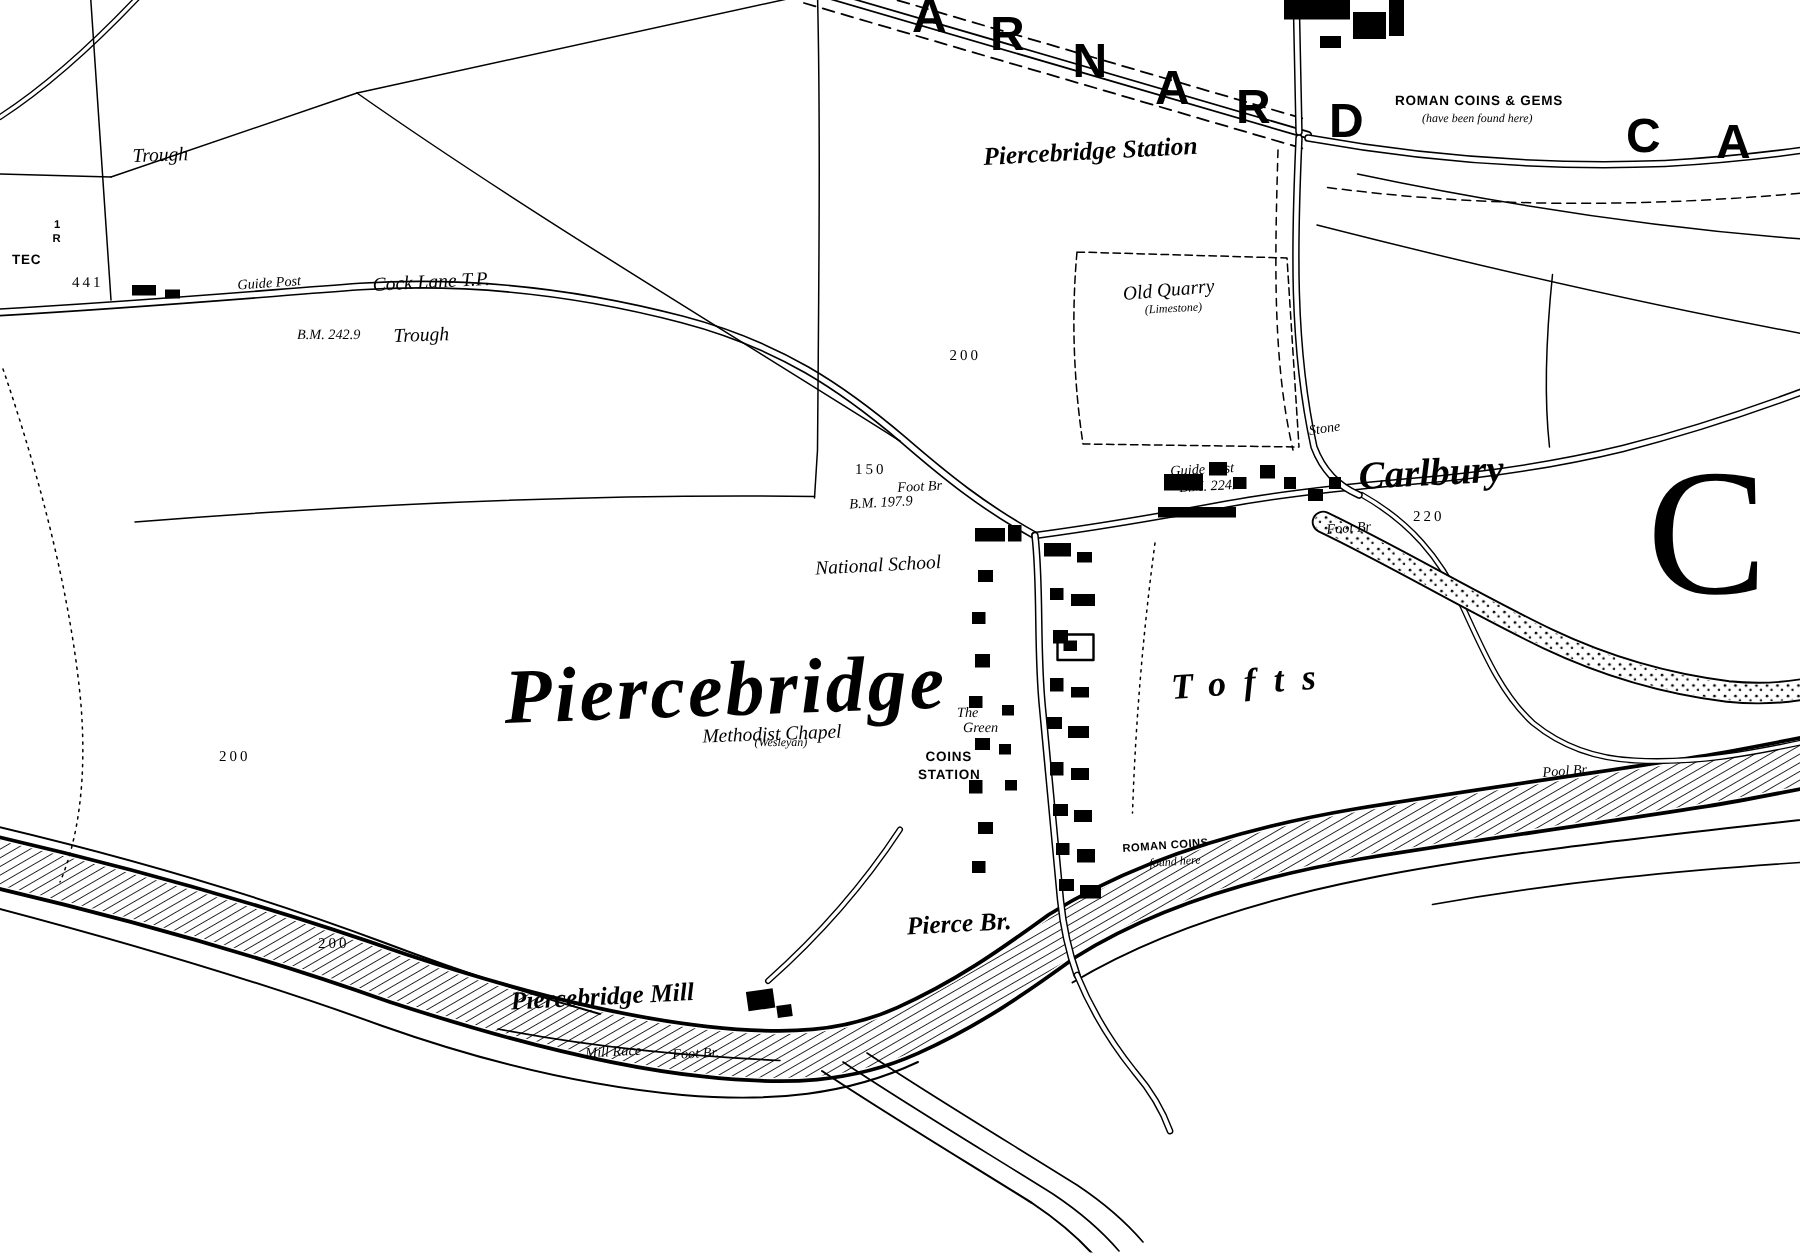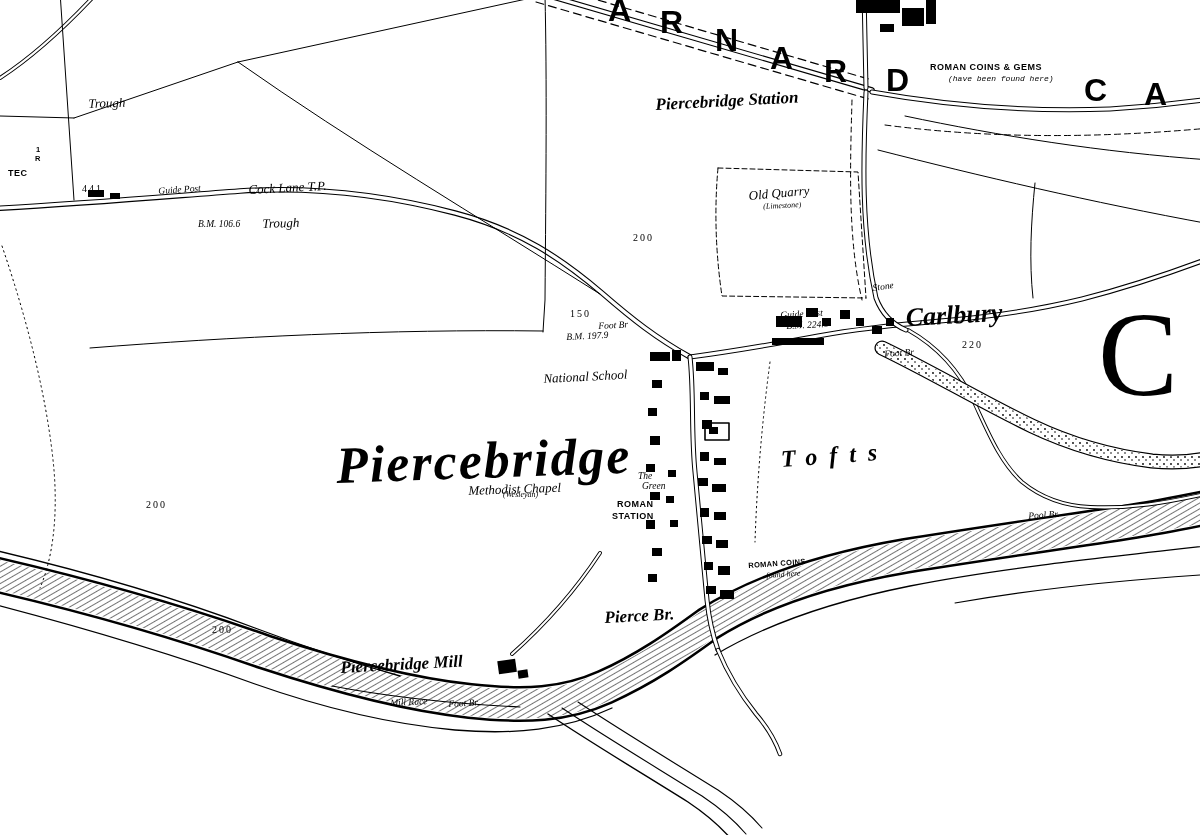--- a/index.html
+++ b/index.html
@@ -155,48 +155,48 @@
       <rect x="498" y="660" width="18" height="13" transform="rotate(-8 507 666)"></rect>
       <rect x="518" y="670" width="10" height="8" transform="rotate(-8 523 674)"></rect>
     </g>
   </svg>
 
   <div id="label-layer">
       <div class="map-label sm" style="left: 88px; top: 96px; transform: rotate(-2deg);">Trough</div>
       <div class="map-label caps" style="left: 8px; top: 168px;">TEC</div>
       <div class="map-label capsxs" style="left: 36px; top: 145px;">1</div>
       <div class="map-label capsxs" style="left: 35px; top: 154px;">R</div>
-      <div class="map-label num" style="left: 48px; top: 183px; margin-left: 34px;">441</div>
+      <div class="map-label num" style="left: 48px; top: 183px;">441</div>
       <div class="map-label xs" style="left: 158px; top: 186px; transform: rotate(-4deg);">Guide Post</div>
       <div class="map-label sm" style="left: 248px; top: 182px; transform: rotate(-3deg);">Cock Lane T.P.</div>
-      <div class="map-label xs" style="left: 198px; top: 219px;">B.M. 106.6</div>
+      <div class="map-label xs" style="left: 198px; top: 219px;">B.M. 242.9</div>
       <div class="map-label sm" style="left: 262px; top: 216px; transform: rotate(-2deg);">Trough</div>
       <div class="map-label pl-md" style="left: 655px; top: 95px; transform: rotate(-3deg);">Piercebridge Station</div>
       <div class="map-label caps" style="left: 930px; top: 62px; text-align: right;">ROMAN COINS &amp; GEMS</div>
-      <div class="map-label tiny-i" style="left: 948px; top: 74px; font-family: Liberation Mono, monospace;">(have been found here)</div>
+      <div class="map-label tiny-i" style="left: 948px; top: 74px;">(have been found here)</div>
       <div class="map-label num" style="left: 633px; top: 232px;">200</div>
       <div class="map-label sm" style="left: 748px; top: 188px; transform: rotate(-5deg);">Old Quarry</div>
       <div class="map-label tiny-i" style="left: 763px; top: 202px; transform: rotate(-3deg);">(Limestone)</div>
       <div class="map-label xs" style="left: 872px; top: 283px; transform: rotate(-8deg);">Stone</div>
       <div class="map-label xs" style="left: 780px; top: 310px; transform: rotate(-3deg);">Guide Post</div>
       <div class="map-label xs" style="left: 786px; top: 321px; transform: rotate(-3deg);">B.M. 224.6</div>
       <div class="map-label pl-lg" style="left: 905px; top: 303px; transform: rotate(-3deg);">Carlbury</div>
-      <div class="map-label num" style="left: 962px; top: 339px;">220</div>
+      <div class="map-label num" style="left: 942px; top: 339px;">220</div>
       <div class="map-label xs" style="left: 884px; top: 349px; transform: rotate(-4deg);">Foot Br</div>
       <div class="map-label pl-sp" style="left: 780px; top: 446px; transform: rotate(-4deg);">Tofts</div>
       <div class="map-label num" style="left: 570px; top: 308px;">150</div>
       <div class="map-label xs" style="left: 598px; top: 321px; transform: rotate(-3deg);">Foot Br</div>
       <div class="map-label xs" style="left: 566px; top: 332px; transform: rotate(-3deg);">B.M. 197.9</div>
       <div class="map-label sm" style="left: 543px; top: 371px; transform: rotate(-3deg);">National School</div>
       <div class="map-label pl-xl" style="left: 335px; top: 436px; transform: rotate(-2deg);">Piercebridge</div>
       <div class="map-label sm" style="left: 468px; top: 483px; transform: rotate(-2deg);">Methodist Chapel</div>
       <div class="map-label tiny-i" style="left: 503px; top: 490px;">(Wesleyan)</div>
       <div class="map-label xs" style="left: 638px; top: 471px;">The</div>
       <div class="map-label xs" style="left: 642px; top: 481px;">Green</div>
-      <div class="map-label caps" style="left: 617px; top: 499px;">ROMAN</div>
+      <div class="map-label caps" style="left: 617px; top: 499px;">COINS</div>
       <div class="map-label caps" style="left: 612px; top: 511px;">STATION</div>
       <div class="map-label num" style="left: 146px; top: 499px;">200</div>
       <div class="map-label num" style="left: 212px; top: 624px;">200</div>
       <div class="map-label capsxs" style="left: 748px; top: 561px; transform: rotate(-4deg);">ROMAN COINS</div>
       <div class="map-label tiny-i" style="left: 766px; top: 571px; transform: rotate(-4deg);">found here</div>
       <div class="map-label pl-md" style="left: 604px; top: 608px; transform: rotate(-3deg);">Pierce Br.</div>
       <div class="map-label pl-md" style="left: 340px; top: 658px; transform: rotate(-3deg);">Piercebridge Mill</div>
       <div class="map-label xs" style="left: 390px; top: 698px; transform: rotate(-3deg);">Mill Race</div>
       <div class="map-label xs" style="left: 448px; top: 699px; transform: rotate(-3deg);">Foot Br.</div>
       <div class="map-label xs" style="left: 1028px; top: 511px; transform: rotate(-4deg);">Pool Br.</div>

